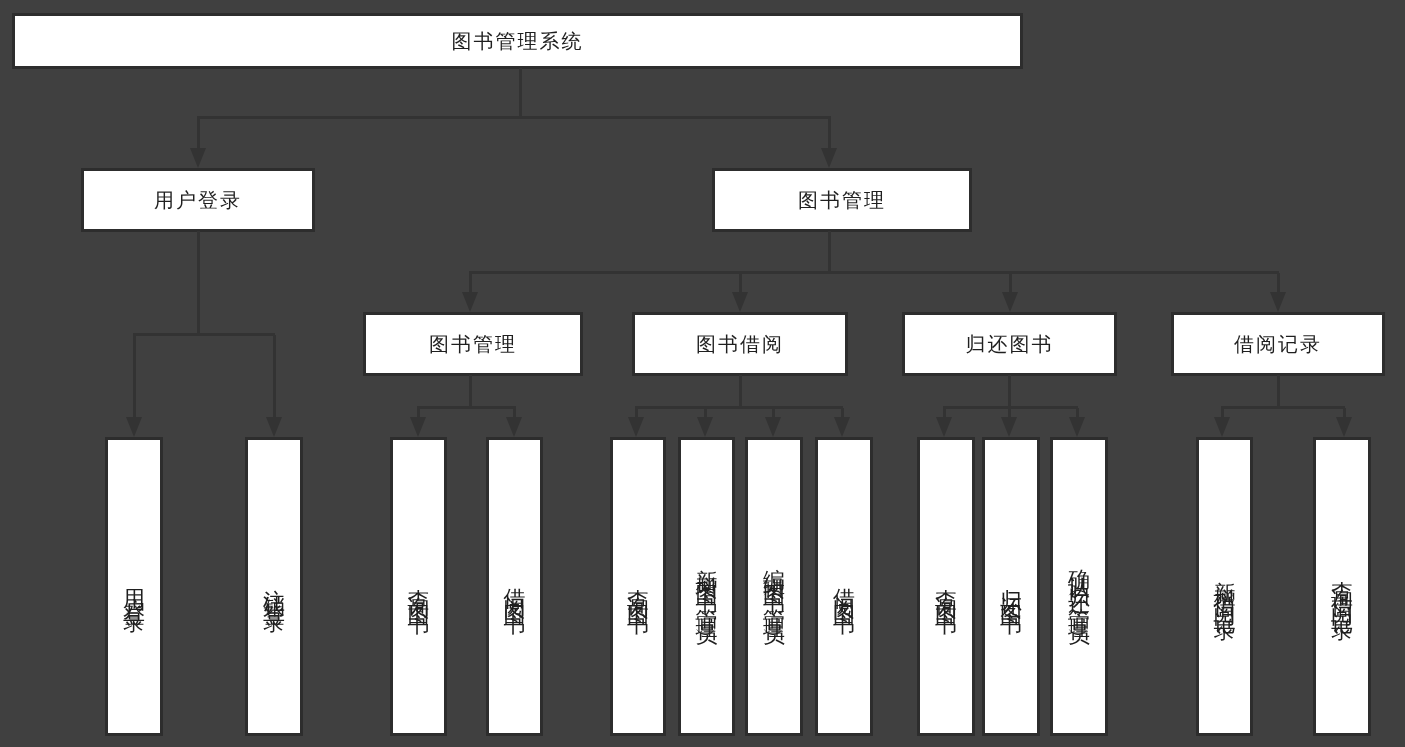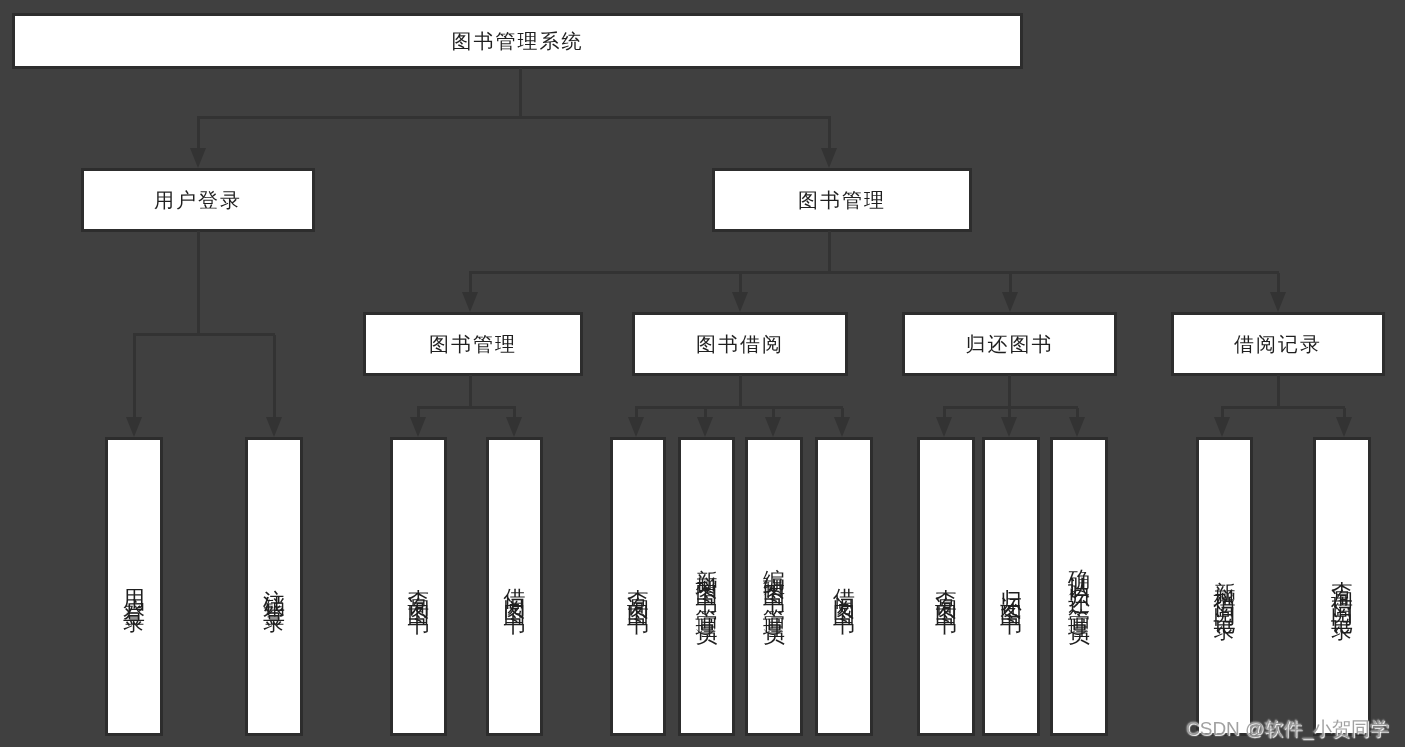--- a/index.html
+++ b/index.html
@@ -175,14 +175,13 @@
     <span class="vt">确认归还（管理员）</span>
   </div>
 
   <div class="box" style="left:1196px;top:437px;width:57px;height:299px">
     <span class="vt">新增借阅记录</span>
   </div>
   <div class="box" style="left:1313px;top:437px;width:58px;height:299px">
     <span class="vt">查询借阅记录</span>
   </div>
 
-  <div class="watermark">CSDN @软件_小贺同学</div>
 </div>
 
 </body></html>

